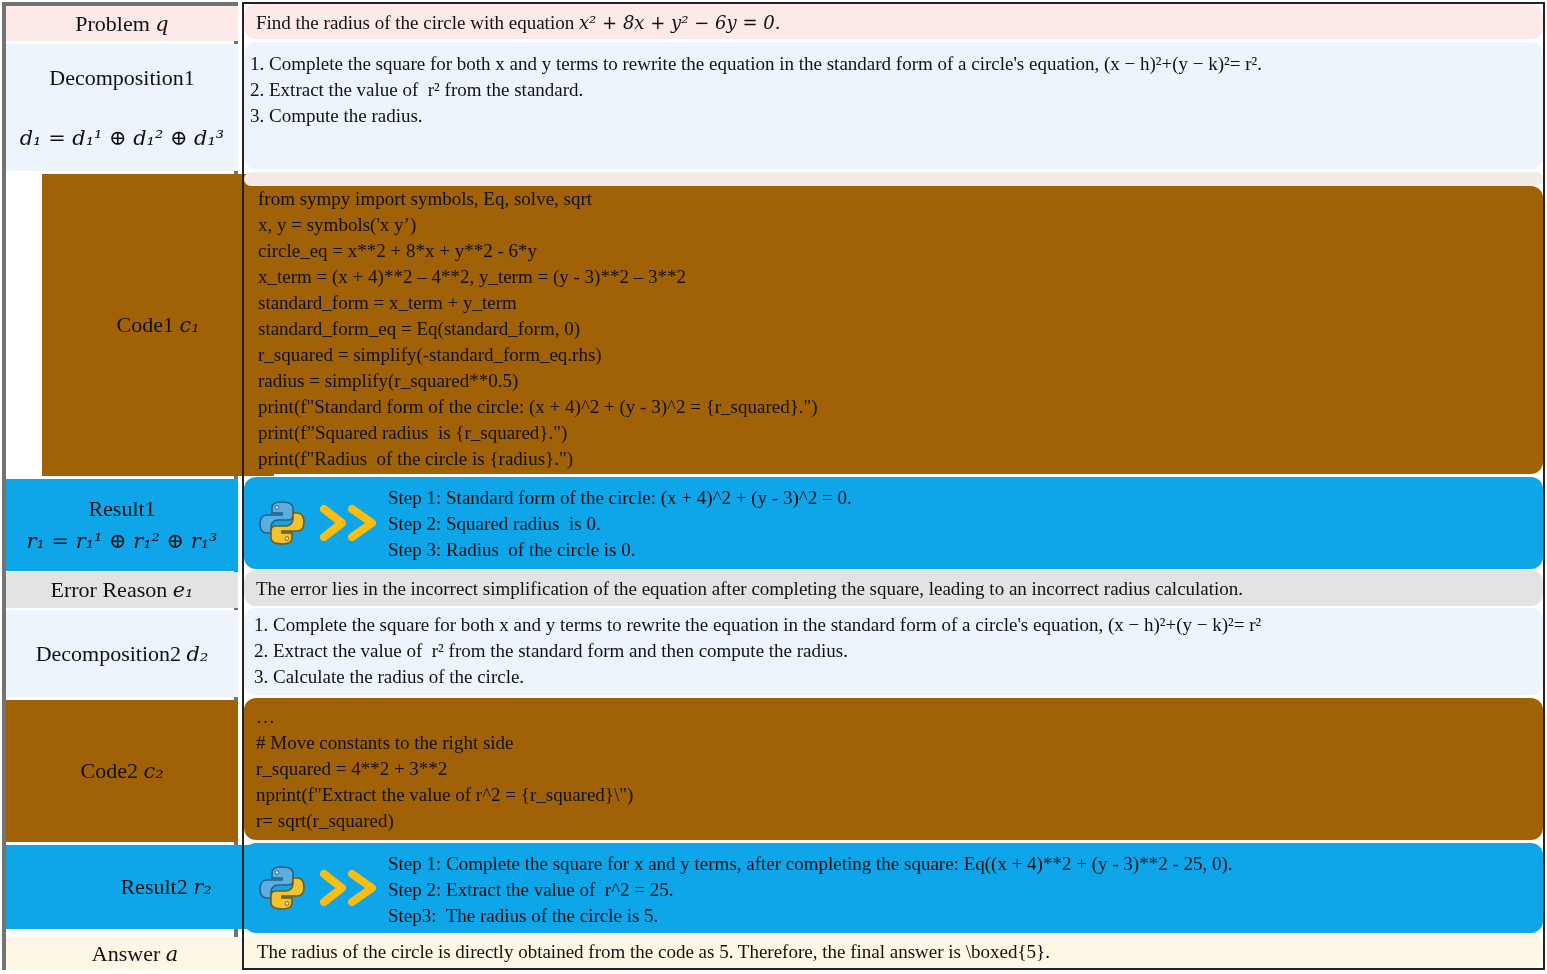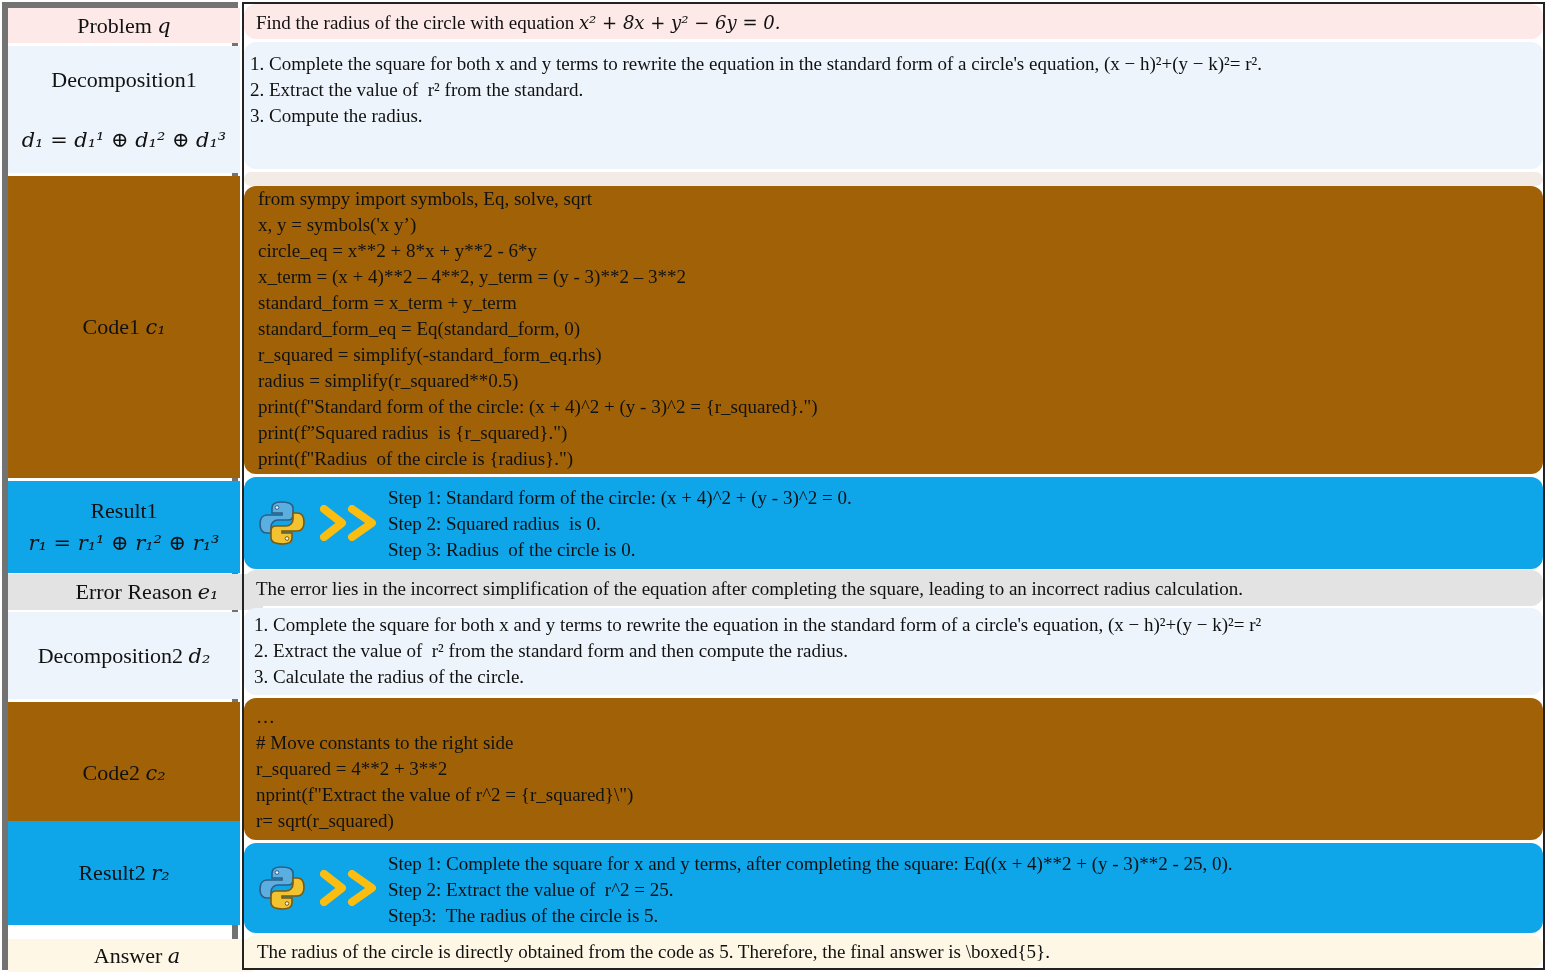--- a/index.html
+++ b/index.html
@@ -1,19 +1,19 @@
 <!DOCTYPE html>
 <html><head>
 <meta charset="utf-8">
 <style>
   html,body{margin:0;padding:0;background:#ffffff;}
   body{width:1547px;height:974px;position:relative;overflow:hidden;
        font-family:"Liberation Serif","DejaVu Serif",serif;color:#111;}
   .leftcol{position:absolute;left:2px;top:2px;width:236px;height:968px;
-           border:6px solid #737373;box-sizing:border-box;}
+           border:4px solid #737373;box-sizing:border-box;}
   .rightcol{position:absolute;left:242px;top:2px;width:1303px;height:968px;
            border:2px solid #222;box-sizing:border-box;}
   .lcell{position:absolute;left:0;width:232px;display:flex;align-items:center;justify-content:center;
          flex-direction:column;font-size:22px;text-align:center;line-height:32px;}
   .rcell{position:absolute;left:0;width:1299px;box-sizing:border-box;padding-left:12px;font-size:19px;line-height:26px;border-radius:12px;}
   .pink{background:#fde9e7;}
   .blue{background:#edf4fb;}
   .peach{background:#a16207;}
   .peachdark{background:#f3ebe5;}
   .green{background:#0ea5e9;}
@@ -28,37 +28,37 @@
 <body>
 
 <div class="leftcol">
   <div class="lcell pink" style="top:0;height:35px;">
     <div><span>Problem</span> <i class="m">q</i></div>
   </div>
   <div class="lcell blue" style="top:38px;height:127px;gap:28px;">
     <div>Decomposition1</div>
     <div><i class="m">d₁ = d₁¹ ⊕ d₁² ⊕ d₁³</i></div>
   </div>
-  <div class="lcell peach" style="top:168px;height:302px;">
+  <div class="lcell peach" style="top:168px;height:302px;margin-left:36px;">
     <div><span>Code1</span> <i class="m">c₁</i></div>
   </div>
   <div class="lcell green" style="top:473px;height:92px;">
     <div>Result1</div>
     <div><i class="m">r₁ = r₁¹ ⊕ r₁² ⊕ r₁³</i></div>
   </div>
-  <div class="lcell gray" style="top:566px;height:36px;padding-left:23px;">
+  <div class="lcell gray" style="top:566px;height:36px;">
     <div><span>Error Reason</span> <i class="m">e₁</i></div>
   </div>
   <div class="lcell blue" style="top:604px;height:87px;">
     <div><span>Decomposition2</span> <i class="m">d₂</i></div>
   </div>
   <div class="lcell peach" style="top:694px;height:142px;">
     <div><span>Code2</span> <i class="m">c₂</i></div>
   </div>
-  <div class="lcell green" style="top:813px;height:104px;">
+  <div class="lcell green" style="top:839px;height:84px;padding-left:44px;">
     <div><span>Result2</span> <i class="m">r₂</i></div>
   </div>
   <div class="lcell cream" style="top:931px;height:33px;">
     <div><span>Answer</span> <i class="m">a</i></div>
   </div>
 </div>
 
 <div class="rightcol">
 
   <div class="rcell pink" style="top:0;height:35px;padding-top:6px;">

